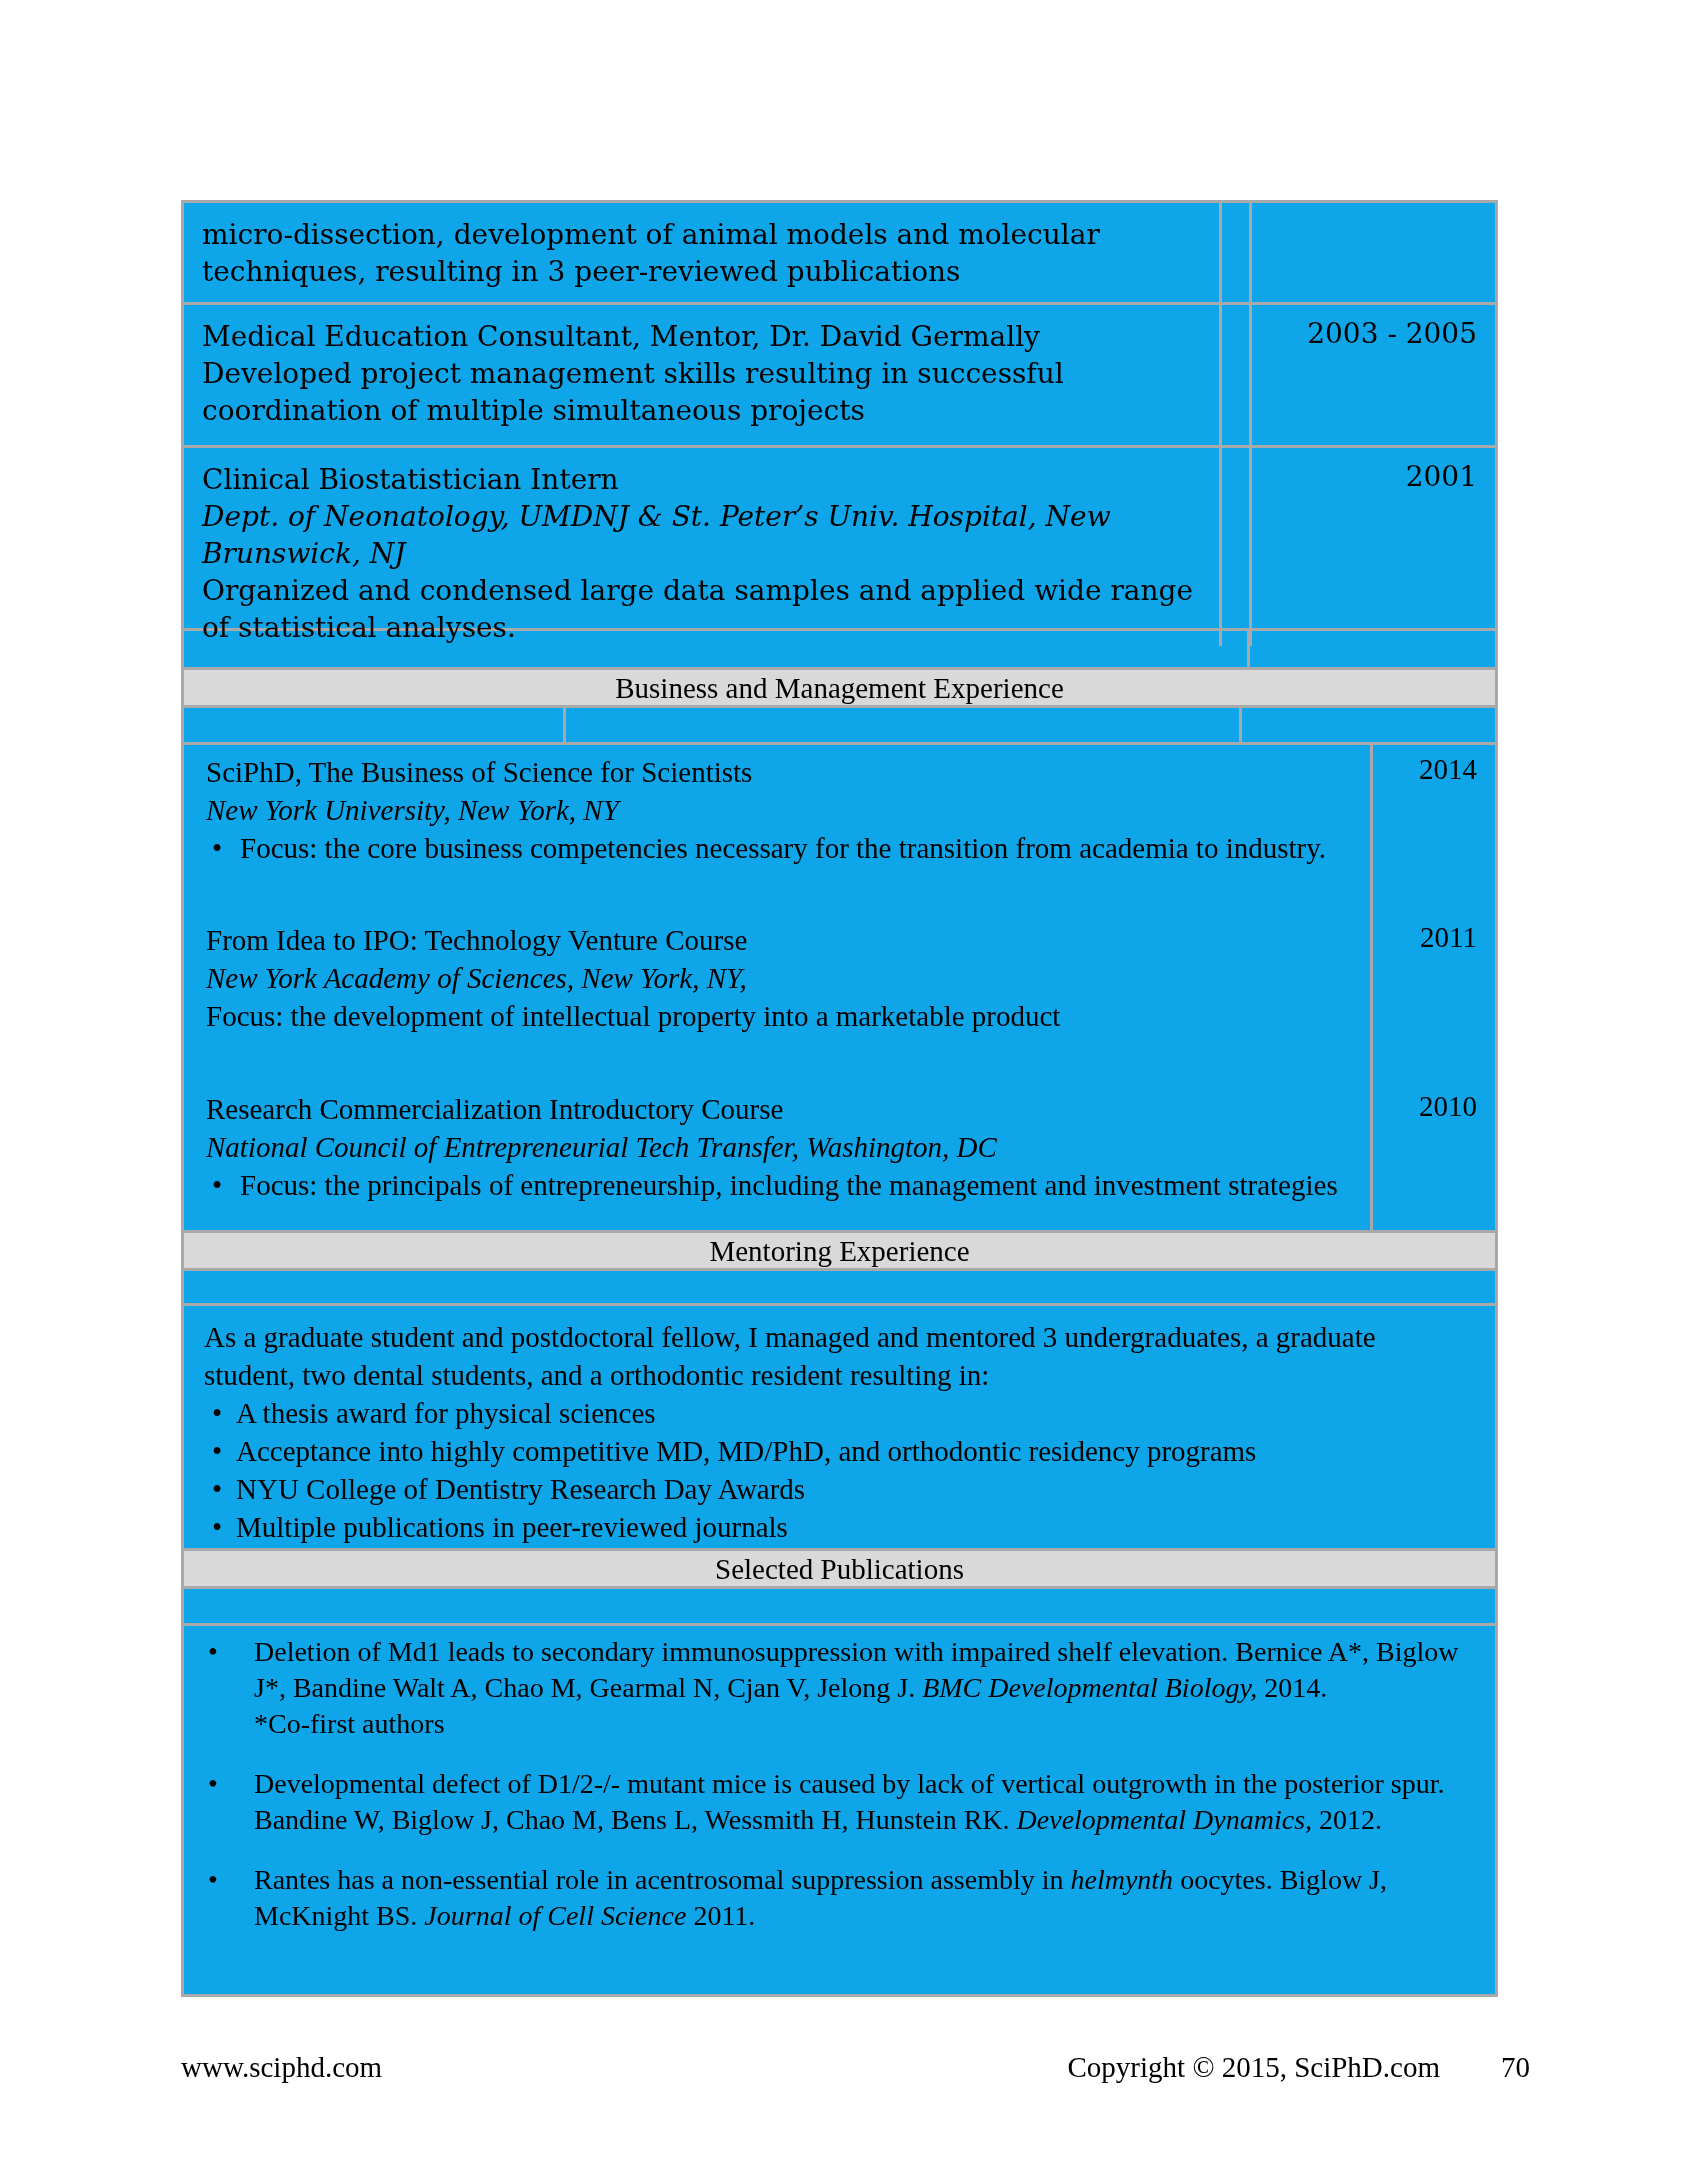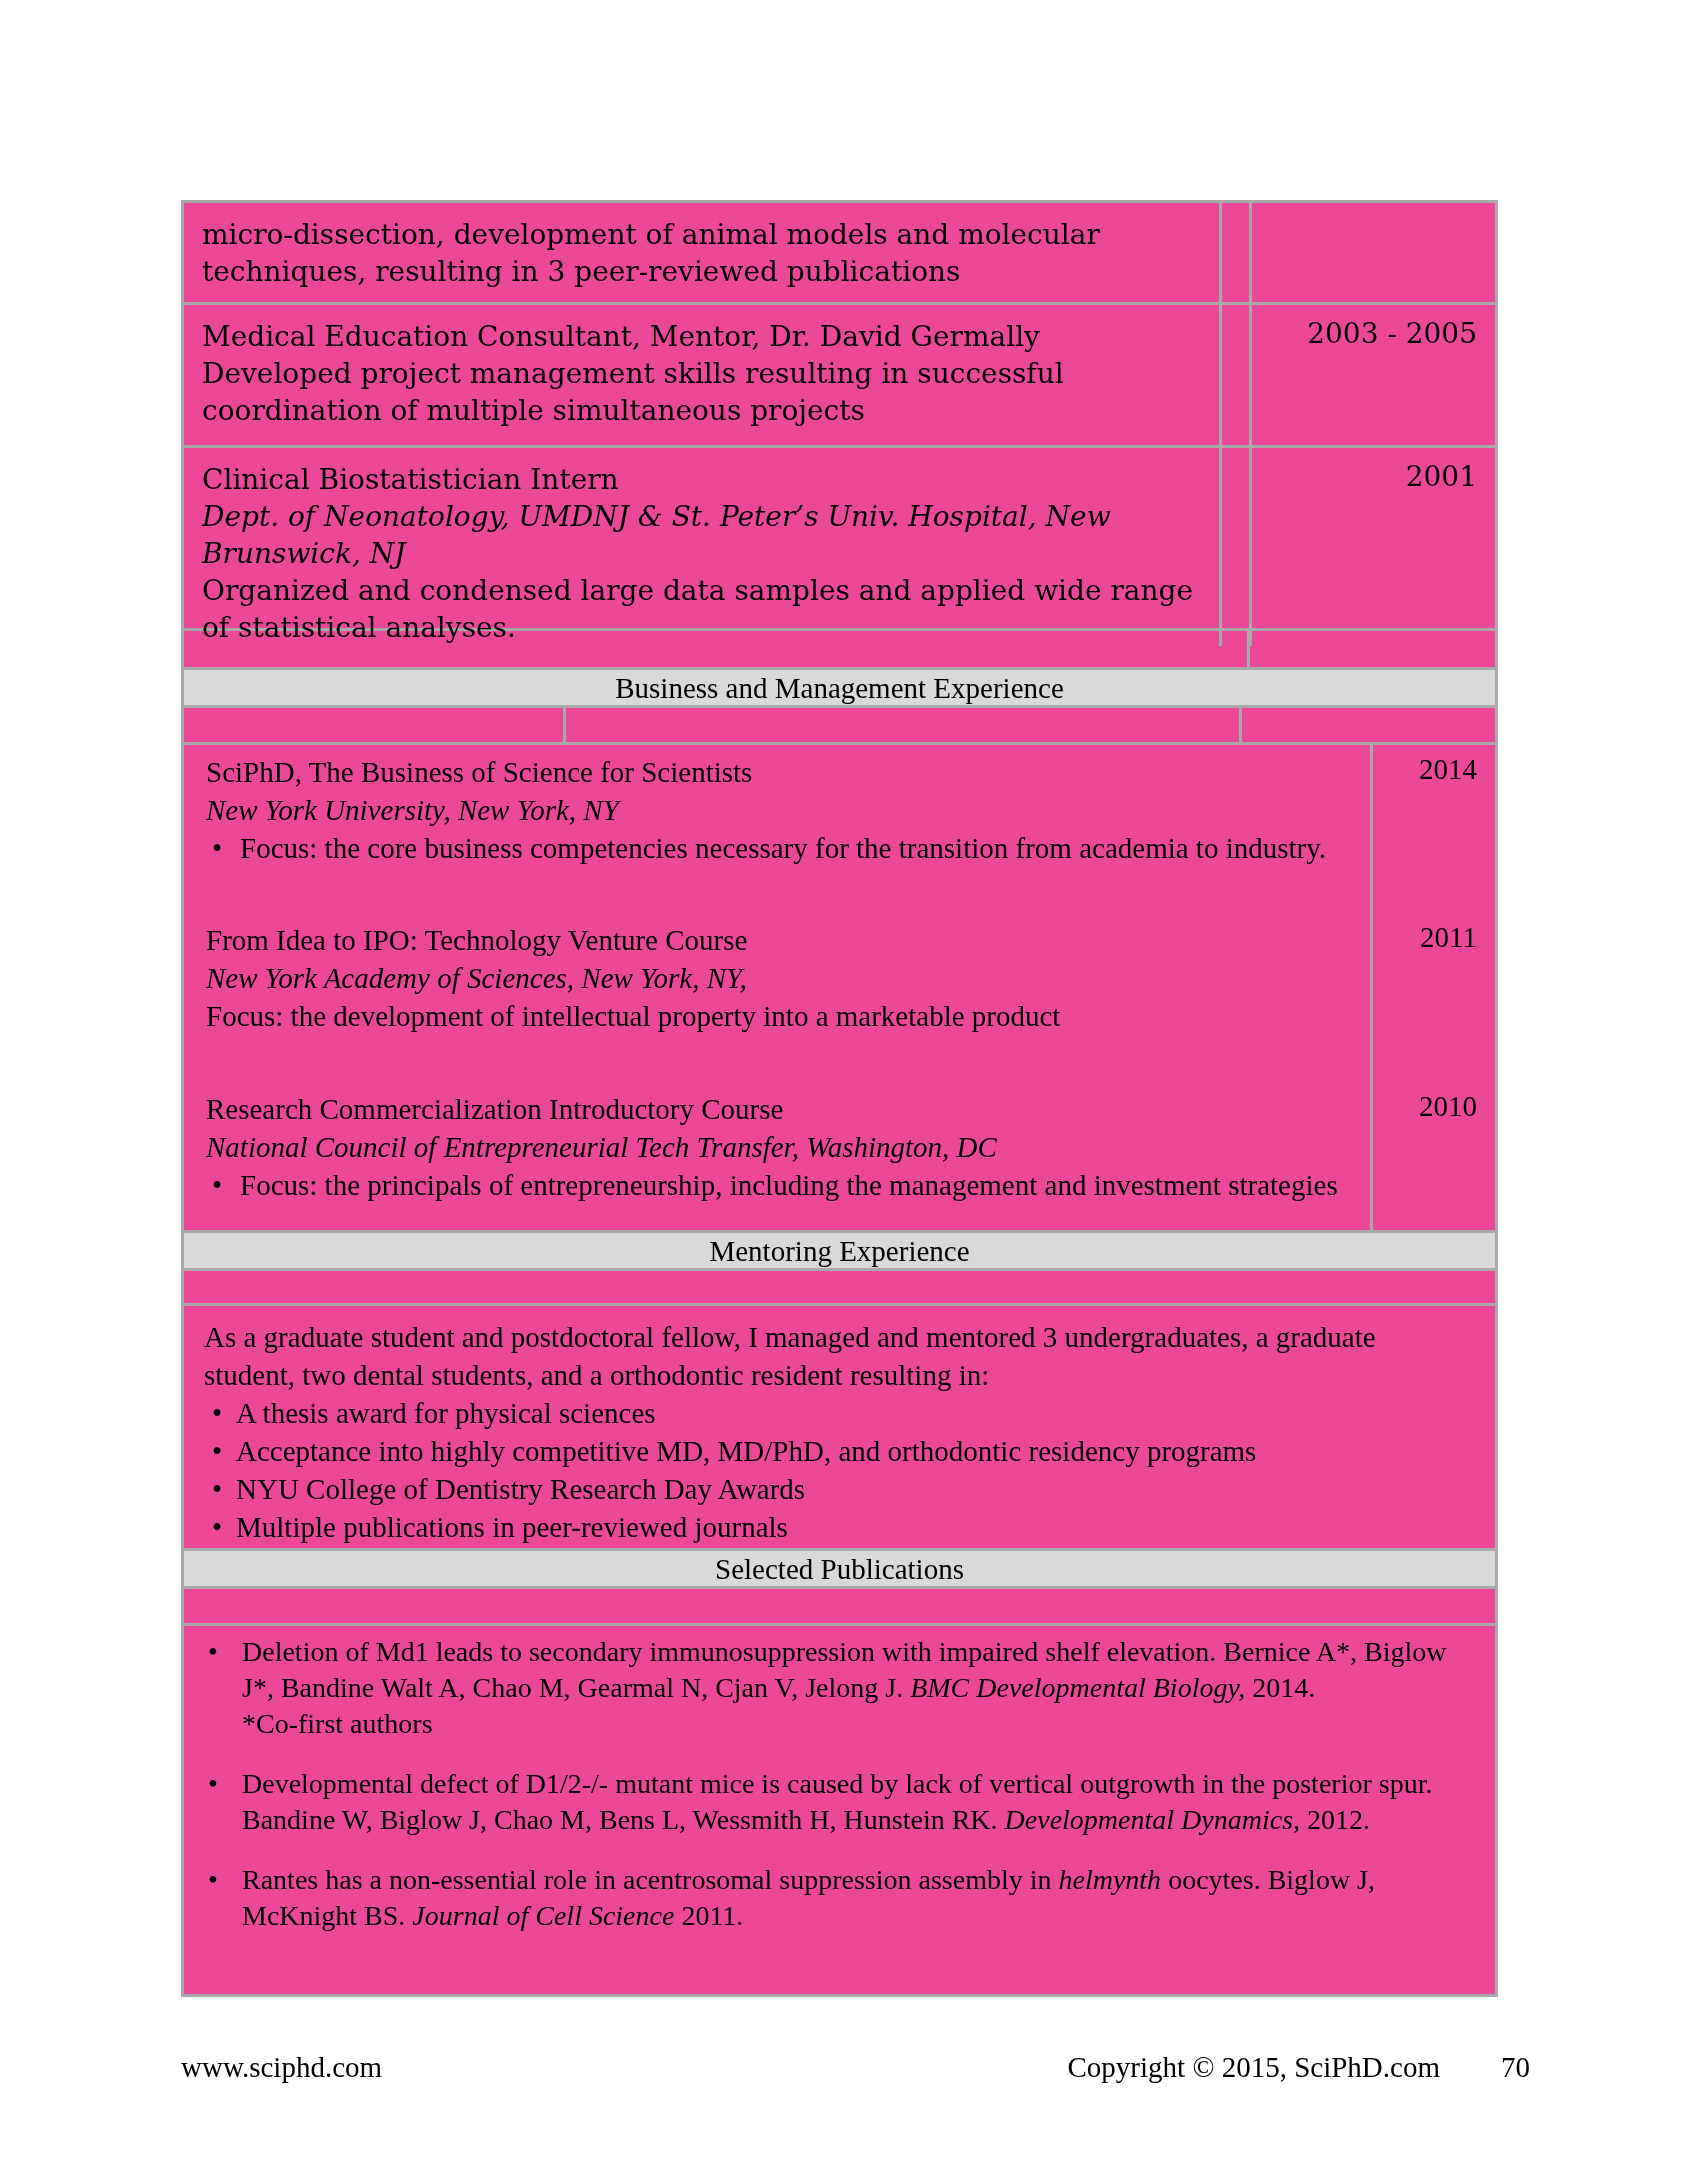--- a/index.html
+++ b/index.html
@@ -18,21 +18,21 @@
     font-family:"Liberation Serif",serif;
     overflow:hidden;
   }
   .doc-table{
     position:absolute;left:181px;top:200px;width:1317px;
   }
   .t-row{
     display:grid;
     border:3px solid var(--border);
     border-top:none;
-    background:#ec4899;
+    background:#0ea5e9;
   }
   .t-row.first{border-top:3px solid var(--border);}
   .cell{min-width:0;}
   .cell.divided{border-left:3px solid var(--border);}
 
   
   .exp-row{grid-template-columns:1035px 30px 1fr;font-family:"DejaVu Serif",serif;}
   .exp-text{padding:13px 10px 0 18px;font-size:28px;line-height:37px;}
   .exp-org{font-style:italic;}
   .exp-date{padding:12px 18px 0 16px;text-align:right;font-size:28px;}
@@ -70,21 +70,21 @@
   .row-h{min-height:245px;grid-template-columns:1fr;}
   .ment-cell{padding:12px 28px 0 20px;font-size:29px;line-height:38px;}
   .ment-bullets{list-style:none;}
   .ment-bullets .bullet-line .blt{width:32px;flex:0 0 32px;padding-left:8px;}
 
   
   .row-j{min-height:371px;grid-template-columns:1fr;}
   .pub-cell{padding:8px 20px 0 22px;font-size:28px;line-height:36px;}
   .pub{display:flex;margin-bottom:24px;}
   .pub .blt{width:36px;flex:0 0 36px;padding-left:2px;}
-  .pub .btxt{flex:1;min-width:0;}
+  .pub .btxt{flex:1;min-width:0;margin-left:12px;}
   .pub i{font-style:italic;}
 
   
   .footer{
     position:absolute;left:181px;right:153px;top:2051px;
     display:flex;justify-content:space-between;align-items:baseline;
     font-size:29px;
   }
   .footer-right{display:flex;align-items:baseline;}
   .footer-copy{margin-right:61px;}

